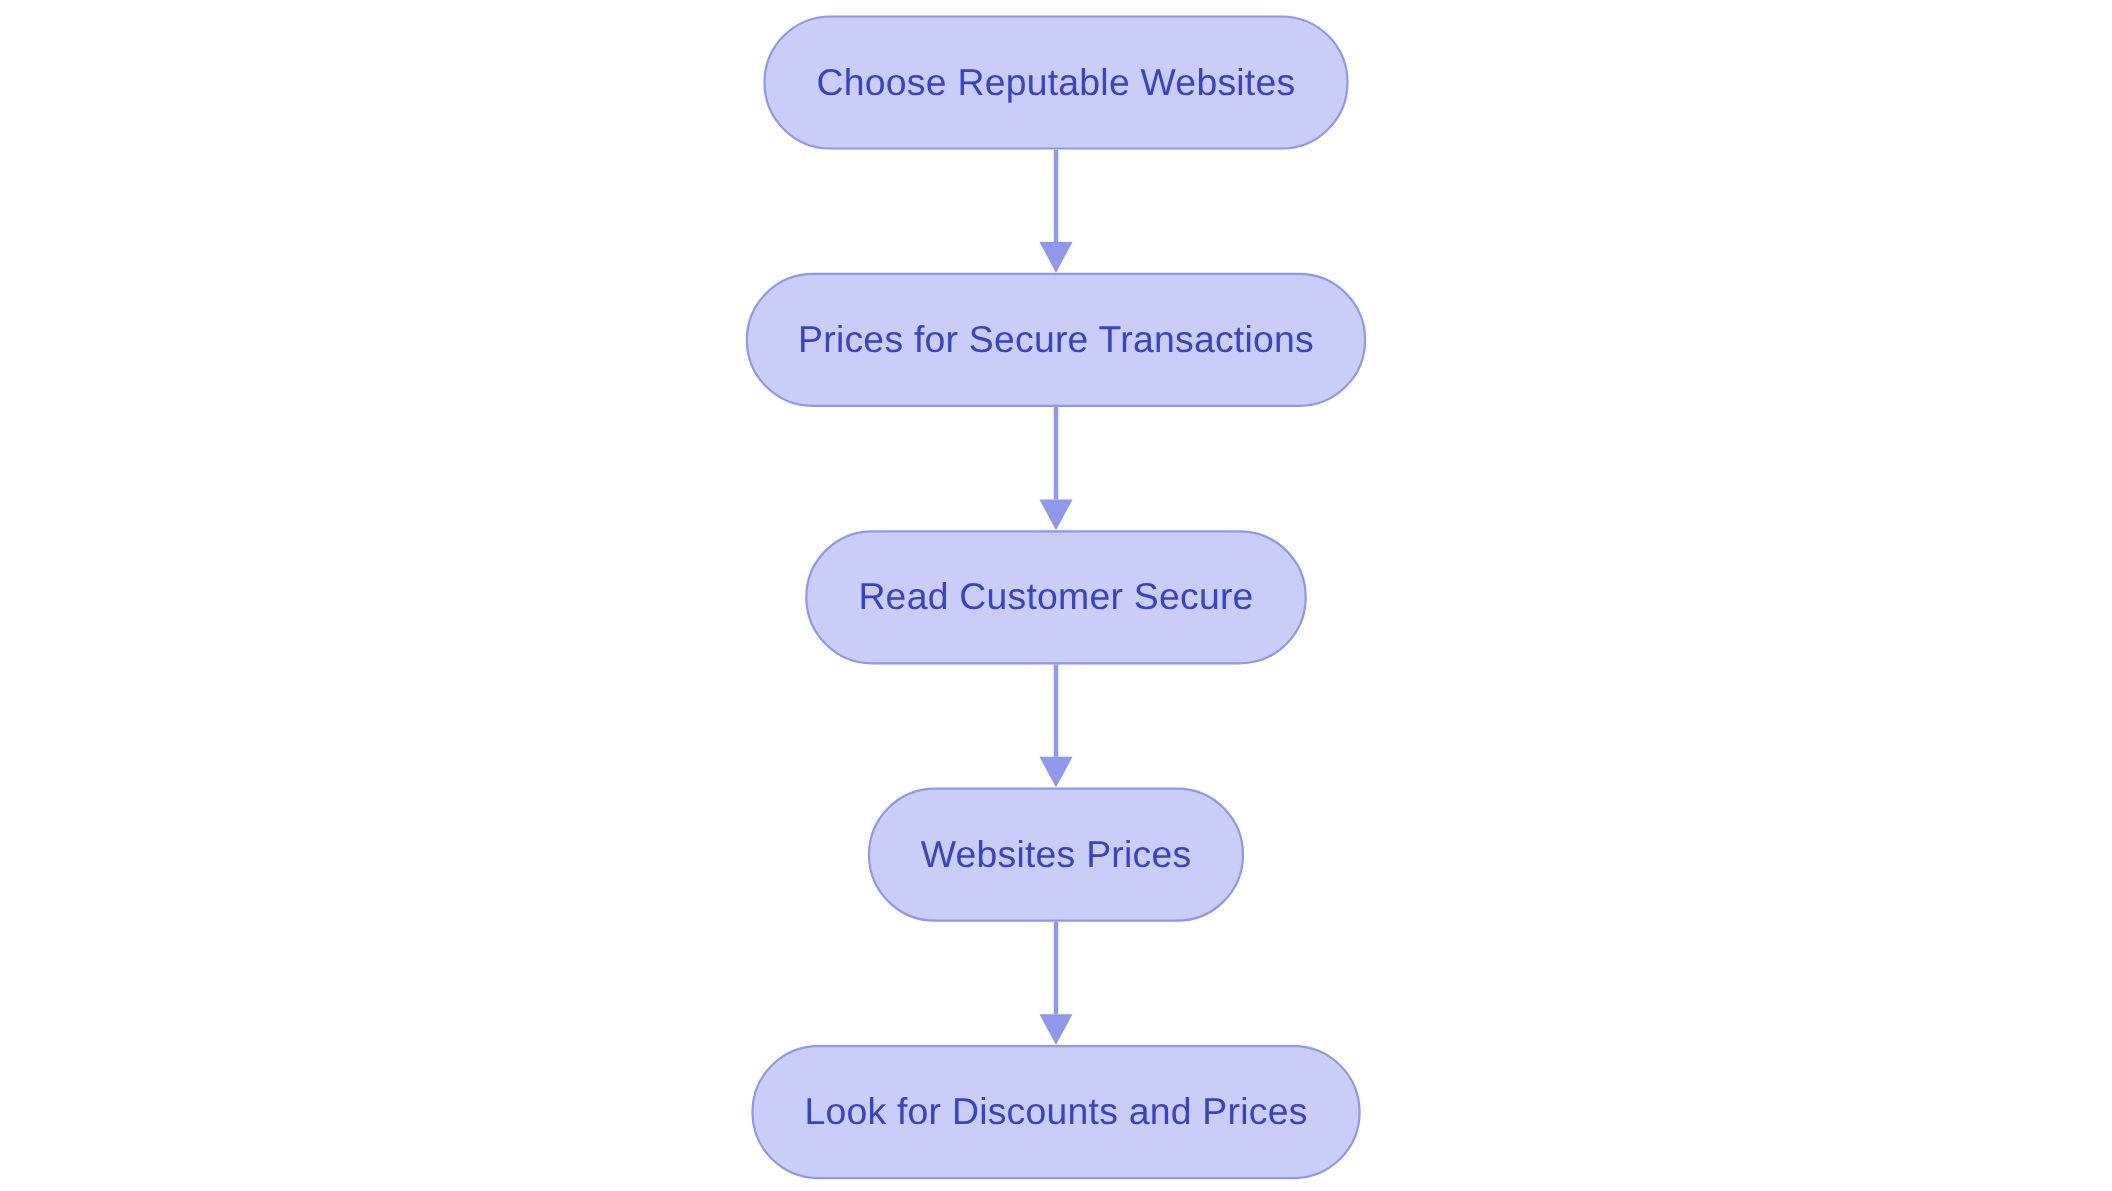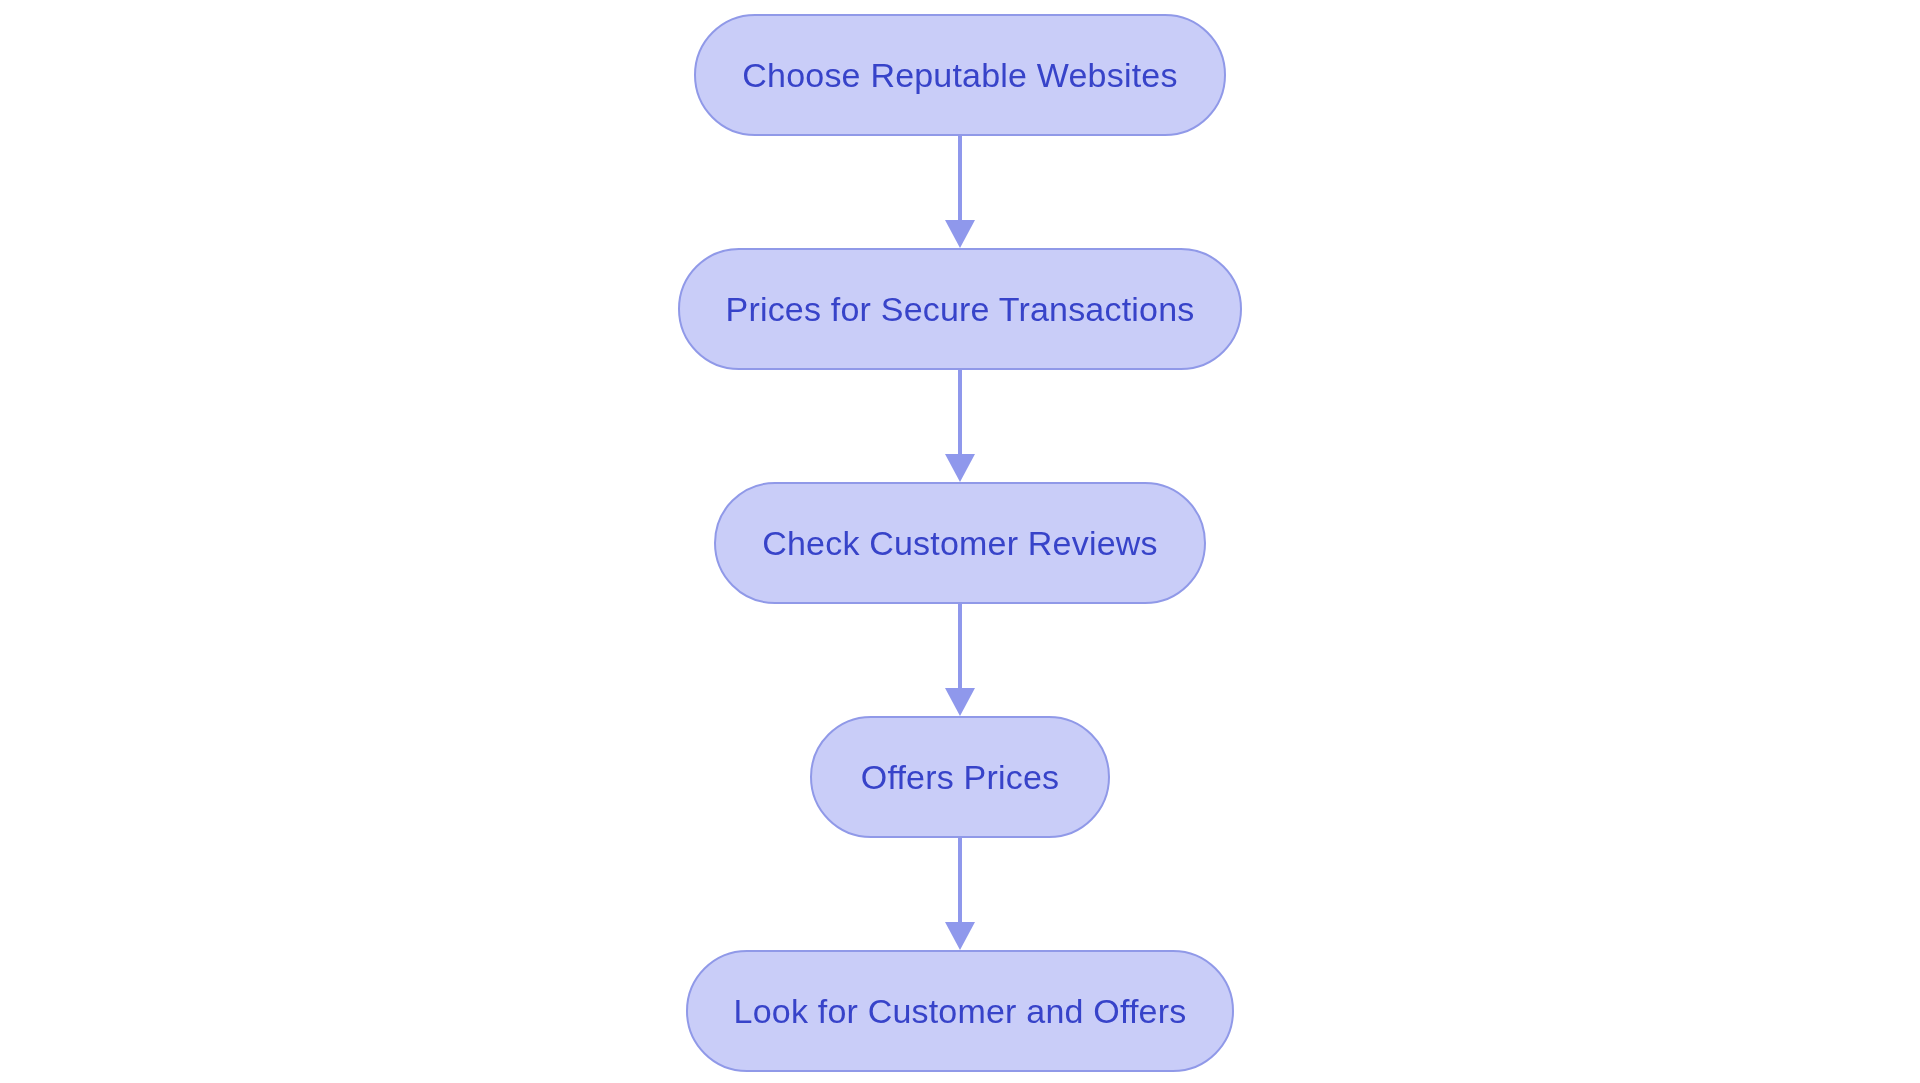--- a/index.html
+++ b/index.html
@@ -87,35 +87,35 @@
     <div class="node">
       <span class="node-label">Prices for Secure Transactions</span>
     </div>
 
     <div class="arrow">
       <div class="arrow-shaft"></div>
       <div class="arrow-head"></div>
     </div>
 
     <div class="node">
-      <span class="node-label">Check Customer Reviews</span>
+      <span class="node-label">Read Customer Secure</span>
     </div>
 
     <div class="arrow">
       <div class="arrow-shaft"></div>
       <div class="arrow-head"></div>
     </div>
 
     <div class="node">
-      <span class="node-label">Offers Prices</span>
+      <span class="node-label">Websites Prices</span>
     </div>
 
     <div class="arrow">
       <div class="arrow-shaft"></div>
       <div class="arrow-head"></div>
     </div>
 
     <div class="node">
-      <span class="node-label">Look for Customer and Offers</span>
+      <span class="node-label">Look for Discounts and Prices</span>
     </div>
 
   </div>
 </div>
 
 </body></html>

